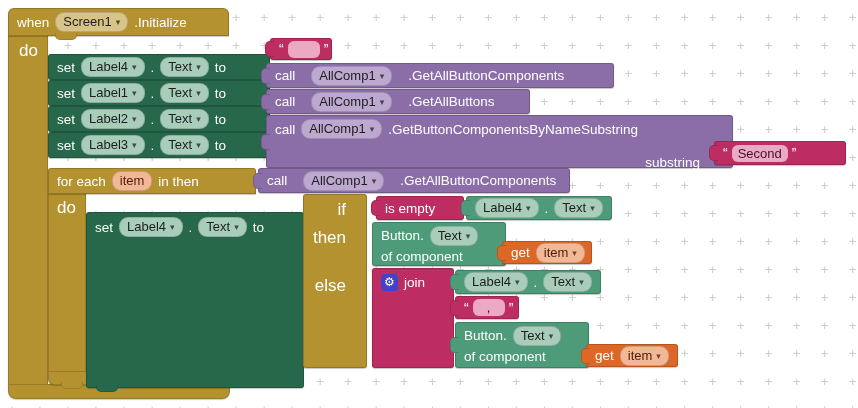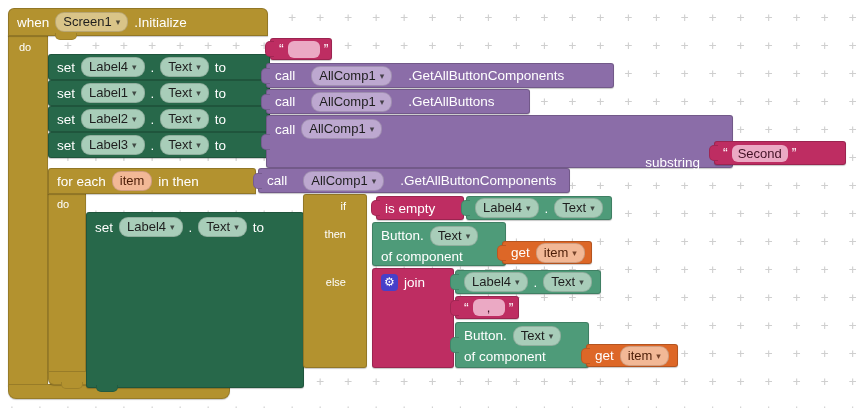--- a/index.html
+++ b/index.html
@@ -27,21 +27,21 @@
   .row{display:flex;align-items:center;gap:6px;height:20px;}
   .strip,.bar{position:absolute;box-sizing:border-box;border:1px solid rgba(0,0,0,.15);box-shadow:0 1px 1px rgba(0,0,0,.2);}
   .gold{background:var(--event-gold,#b3922f);}
   .green{background:var(--setter-green,#27684a);margin-top:18px;}
   .green2{background:var(--getter-green,#4e9b79);}
   .purple{background:var(--procedure-purple,#8b6da8);gap:16px;}
   .pink{background:var(--text-magenta,#be2d62);}
   .orange{background:var(--variable-orange,#dd6727);}
   .hdr{border-radius:6px 6px 0 0;}
   .lbl{white-space:nowrap;}
-  .abs{position:absolute;z-index:3;color:#fff;font-size:11px;}
+  .abs{position:absolute;z-index:3;color:#fff;font-size:17px;}
   .chip{
     display:inline-flex;align-items:center;gap:4px;border-radius:9px;
     padding:1px 7px;color:#1e1e1e;font-size:13px;line-height:16px;
     border:1px solid rgba(0,0,0,.15);white-space:nowrap;
   }
   .chip-green{background:var(--chip-green,#a8cdb9);}
   .chip-tan{background:var(--chip-tan,#d9c488);}
   .chip-purple{background:var(--chip-purple,#bda8d0);}
   .chip-orange{background:var(--chip-orange,#f2b896);color:#4c1d07;}
   .dd{font-size:9px;opacity:.75;}
@@ -86,21 +86,21 @@
       <div>+++++++++++++++++++++++++++++++</div>
       <div>+++++++++++++++++++++++++++++++</div>
       <div>+++++++++++++++++++++++++++++++</div>
       <div>+++++++++++++++++++++++++++++++</div>
       <div>+++++++++++++++++++++++++++++++</div>
       <div>+++++++++++++++++++++++++++++++</div>
     </div>
 
   <div class="strip gold z1" style="left:8px;top:34px;width:40px;height:352px"></div>
   <div class="bar gold z1" style="left:8px;top:384px;width:222px;height:15px;border-radius:0 0 8px 8px"></div>
-  <div class="b gold hdr z2" style="left:8px;top:8px;width:260px;height:28px">
+  <div class="b gold hdr z2" style="left:8px;top:8px;width:221px;height:28px">
     <span class="lbl">when</span>
     <span class="chip chip-tan">
       <span>Screen1</span>
       <span class="dd">▾</span>
     </span>
     <span class="lbl">.Initialize</span>
     <span class="bump" style="left:46px"></span>
   </div>
   <span class="abs lbl" style="left:19px;top:41px">do</span>
 
@@ -179,20 +179,21 @@
       </span>
     <span class="lbl">.GetAllButtons</span>
   </div>
   <div class="b purple vtab col z3" style="left:266px;top:115px;width:467px;height:53px">
     <div class="row">
       <span class="lbl">call</span>
       <span class="chip chip-purple">
           <span>AllComp1</span>
           <span class="dd">▾</span>
         </span>
+      <span class="lbl">.GetButtonComponentsByNameSubstring</span>
     </div>
     <div class="row" style="width:100%;justify-content:flex-end;padding-right:24px;box-sizing:border-box">
       <span class="lbl">substring</span>
     </div>
   </div>
 
   <div class="b pink vtab z4" style="left:714px;top:141px;width:132px;height:24px;gap:4px">
     <span class="q">“</span>
     <span class="tfield">Second</span>
     <span class="q">”</span>

